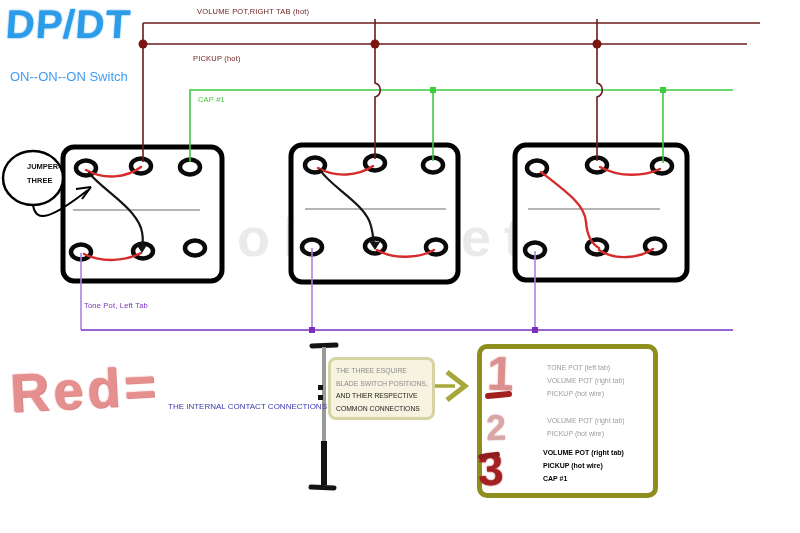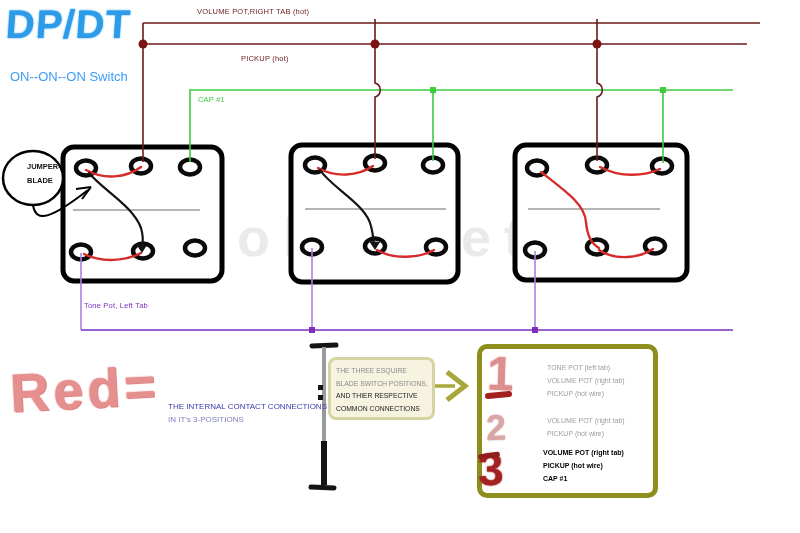--- a/index.html
+++ b/index.html
@@ -15,21 +15,21 @@
     color:rgba(140,140,140,0.18);
   }
   .dpdt-title{
     left:6px;top:2px;font-size:40px;font-weight:bold;color:#2d9ce8;
     transform:skewX(-4deg);letter-spacing:1px;
     text-shadow:0 0 2px #2d9ce8;
   }
   .switch-subtitle{left:10px;top:69px;font-size:13px;color:#3d9bf5;}
   .wire-label{font-size:7.5px;letter-spacing:0.2px;}
   .lbl-volume{left:197px;top:7px;color:#6b1b1b;text-align:center;}
-  .lbl-pickup{left:193px;top:54px;color:#6b1b1b;margin-left:48px;}
+  .lbl-pickup{left:193px;top:54px;color:#6b1b1b;}
   .lbl-cap{left:198px;top:95px;color:#3ecb3e;}
   .lbl-tone{left:84px;top:301px;color:#7a2fbf;}
   .balloon-text{left:27px;top:160px;font-size:7.5px;font-weight:bold;color:#111;line-height:14px;}
   .red-equals{
     left:10px;top:358px;font-size:54px;font-weight:bold;color:#e68f8f;
     transform:rotate(-3deg);letter-spacing:4px;
     text-shadow:0 0 2px #e68f8f, 1px 1px 0 #d97f7f;
   }
   .description{left:168px;top:400px;font-size:8px;line-height:13px;}
   .description .l1{color:#3a3aad;}
@@ -188,28 +188,27 @@
   <div class="abs dpdt-title">DP/DT</div>
   <div class="abs switch-subtitle">ON--ON--ON Switch</div>
 
   <div class="abs wire-label lbl-volume">VOLUME POT,RIGHT TAB (hot)</div>
   <div class="abs wire-label lbl-pickup">PICKUP (hot)</div>
   <div class="abs wire-label lbl-cap">CAP #1</div>
   <div class="abs wire-label lbl-tone">Tone Pot, Left Tab</div>
 
   <div class="abs balloon-text">
     <span style="display:block;">JUMPER-</span>
-    <span style="display:block;">BLADE</span>
+    <span style="display:block;">THREE</span>
   </div>
 
   <div class="abs red-equals">Red=</div>
 
   <div class="abs description">
     <span class="l1" style="display:block;">THE INTERNAL CONTACT CONNECTIONS OF</span>
-    <span class="l3" style="display:block;">IN IT's 3-POSITIONS</span>
   </div>
 
   <div class="abs note-box">
     <span class="grey">THE THREE ESQUIRE</span>
     <span class="grey">BLADE SWITCH POSITIONS,</span>
     <span class="dark">AND THIER RESPECTIVE</span>
     <span class="dark">COMMON CONNECTIONS</span>
   </div>
 
   <div class="abs positions-box">

